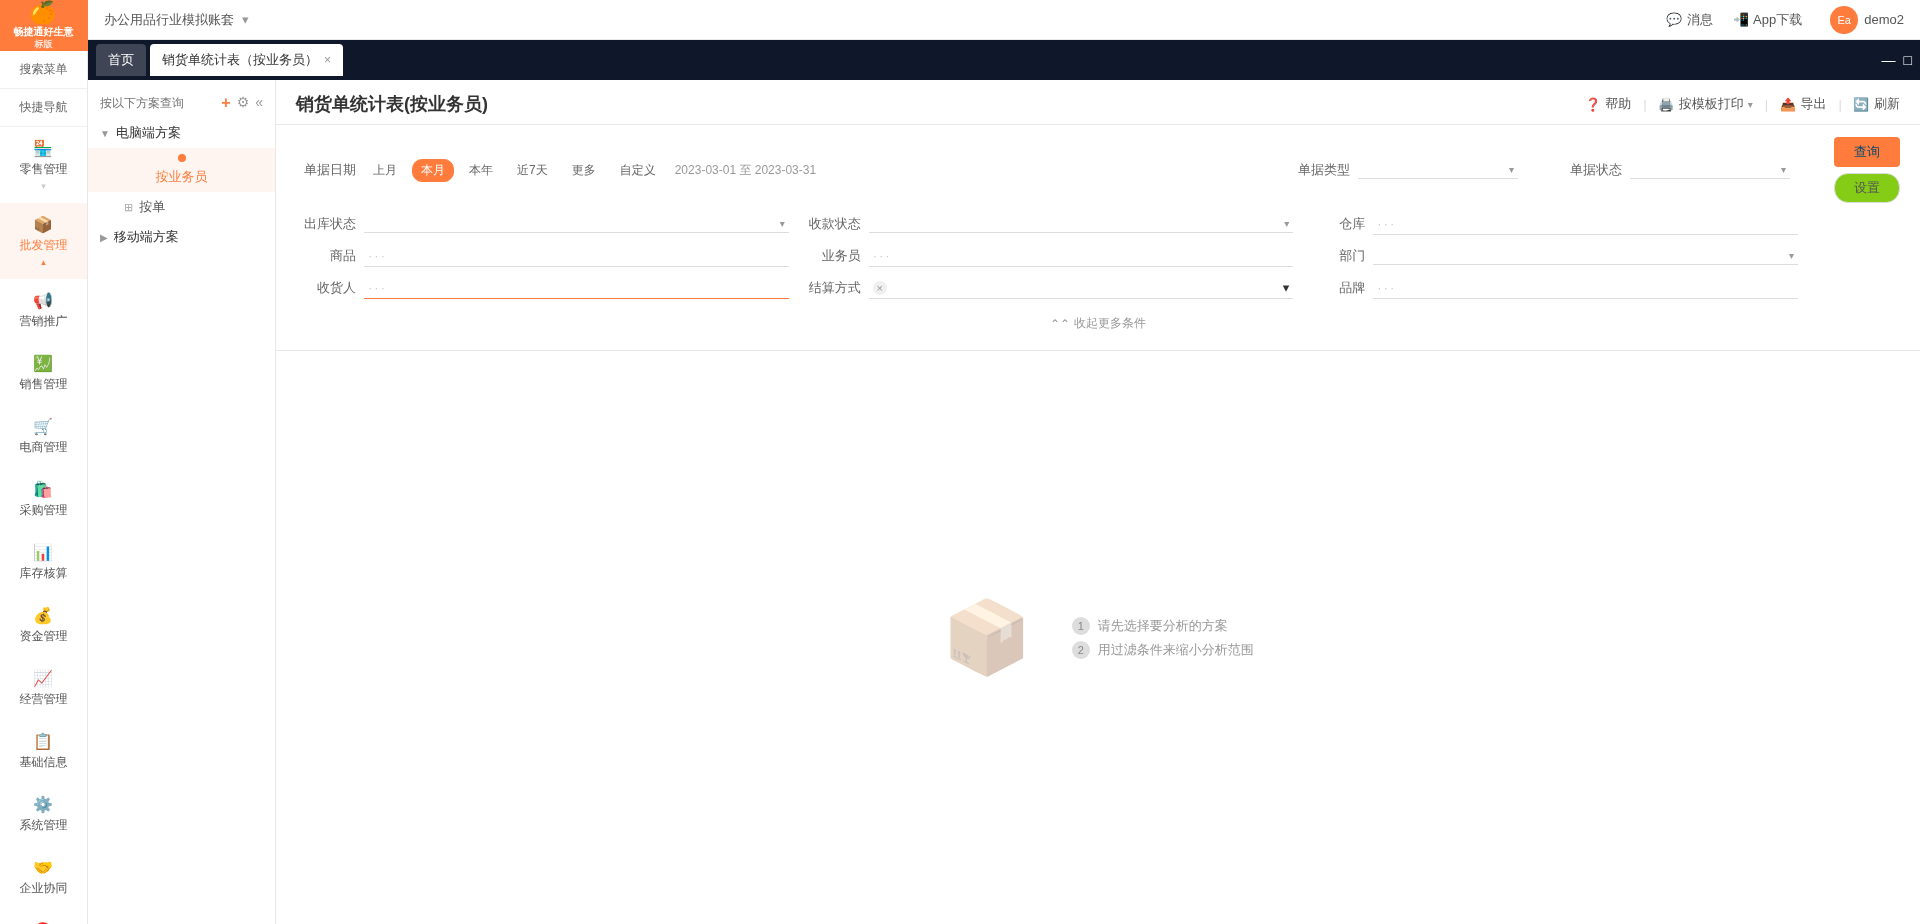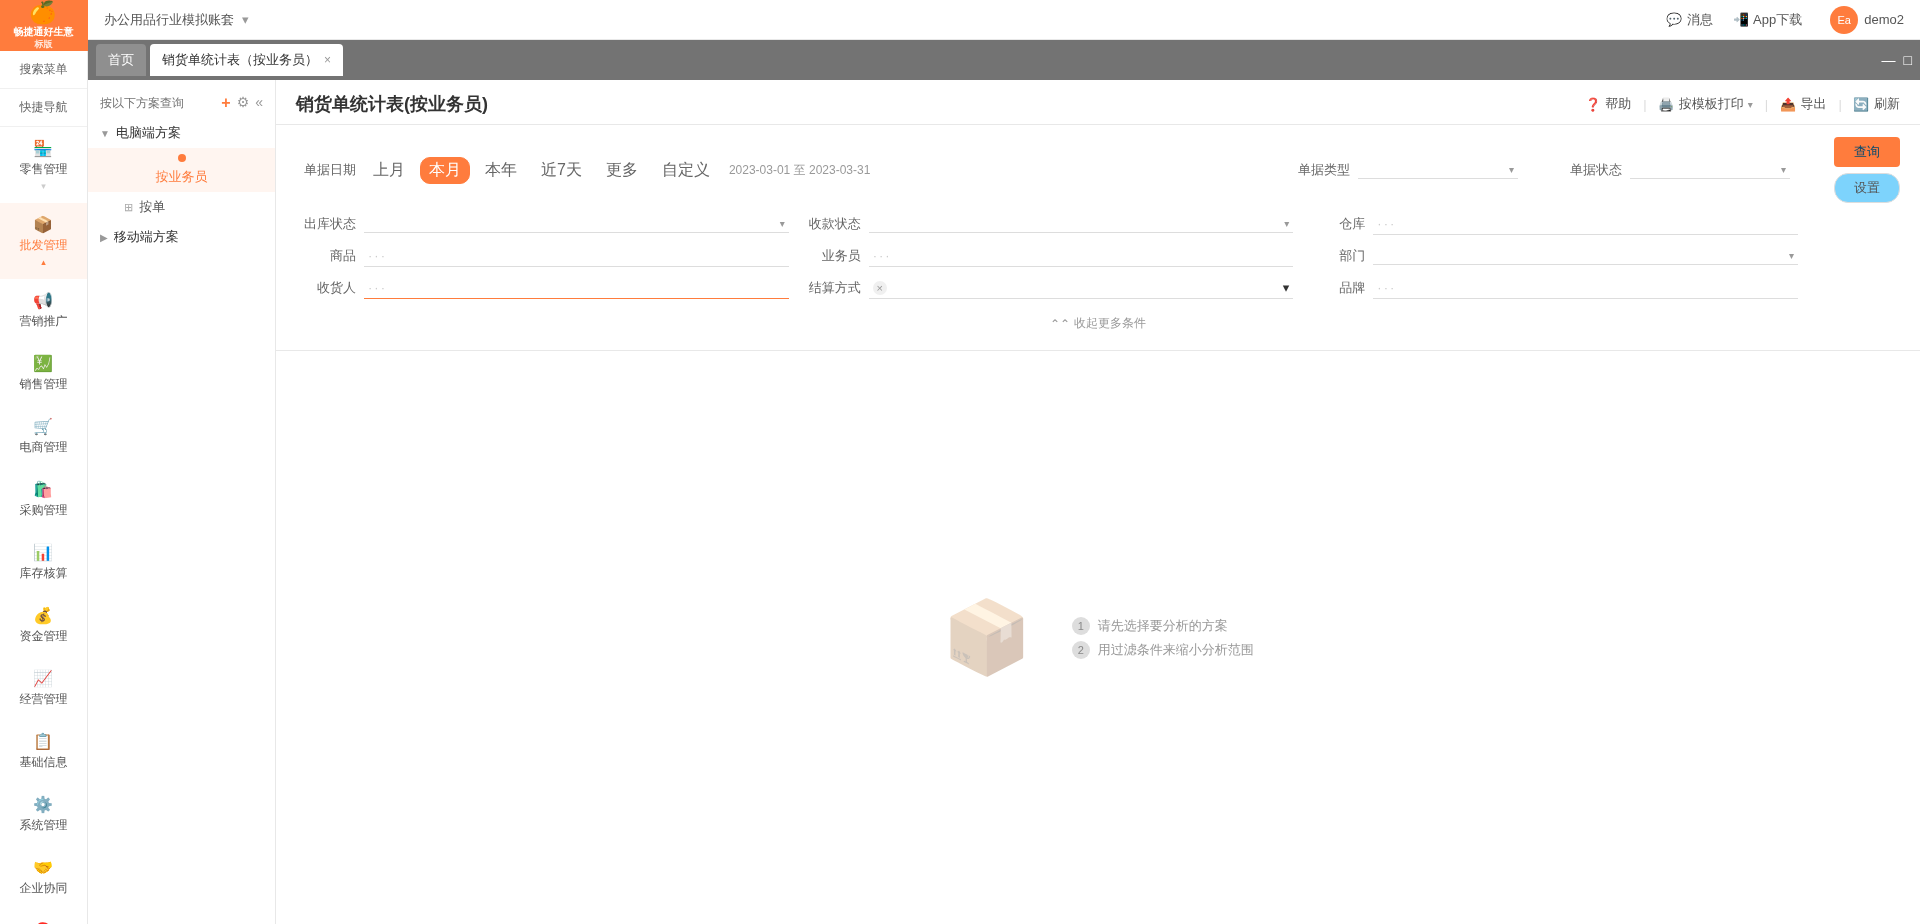--- a/index.html
+++ b/index.html
@@ -19,21 +19,21 @@
     .main-area { flex: 1; display: flex; flex-direction: column; overflow: hidden; }
 
     
     .top-bar { height: 40px; background: #fff; display: flex; align-items: center; justify-content: space-between; padding: 0 16px; border-bottom: 1px solid #e8e8e8; flex-shrink: 0; }
     .top-bar-left { display: flex; align-items: center; gap: 8px; font-size: 13px; color: #555; }
     .top-bar-right { display: flex; align-items: center; gap: 20px; font-size: 13px; color: #555; }
     .top-bar-right .icon-btn { display: flex; align-items: center; gap: 4px; cursor: pointer; color: #555; }
     .user-avatar { width: 28px; height: 28px; border-radius: 50%; background: #ff7c3d; display: flex; align-items: center; justify-content: center; color: #fff; font-size: 11px; overflow: hidden; }
 
     
-    .tab-bar { height: 40px; background: #737373; display: flex; align-items: center; padding: 0 8px; gap: 4px; flex-shrink: 0; }
+    .tab-bar { height: 40px; background: #0f172a; display: flex; align-items: center; padding: 0 8px; gap: 4px; flex-shrink: 0; }
     .tab-item { height: 32px; padding: 0 12px; border-radius: 4px 4px 0 0; display: flex; align-items: center; gap: 6px; font-size: 13px; cursor: pointer; color: rgba(255,255,255,0.85); }
     .tab-item.home { background: rgba(255,255,255,0.2); color: #fff; }
     .tab-item.active { background: #fff; color: #333; }
     .tab-item .tab-close { color: #999; font-size: 12px; cursor: pointer; }
     .tab-bar-actions { margin-left: auto; display: flex; align-items: center; gap: 8px; color: #fff; }
     .tab-bar-actions span { cursor: pointer; font-size: 16px; }
 
     
     .content-area { flex: 1; display: flex; overflow: hidden; background: #f0f2f5; }
 
@@ -59,35 +59,35 @@
     .page-actions .act-btn { display: flex; align-items: center; gap: 4px; cursor: pointer; color: #555; }
     .page-actions .separator { color: #ddd; }
     .export-btn { display: flex; align-items: center; gap: 2px; cursor: pointer; }
 
     
     .filter-area { background: #fff; padding: 12px 20px; border-bottom: 1px solid #e8e8e8; flex-shrink: 0; }
     .filter-row { display: flex; align-items: center; gap: 12px; margin-bottom: 10px; }
     .filter-row:last-child { margin-bottom: 0; }
     .filter-label { min-width: 60px; color: #666; font-size: 13px; text-align: right; flex-shrink: 0; }
     .date-control { display: flex; align-items: center; gap: 6px; }
-    .date-btn { padding: 2px 8px; border-radius: 3px; cursor: pointer; font-size: 16px; color: #666; border: 1px solid transparent; }
+    .date-btn { padding: 2px 8px; border-radius: 3px; cursor: pointer; font-size: 12px; color: #666; border: 1px solid transparent; }
     .date-btn.active { background: #ff7c3d; color: #fff; border-color: #ff7c3d; border-radius: 10px; }
     .date-range { color: #999; font-size: 12px; margin-left: 4px; }
     .select-control { display: flex; align-items: center; border-bottom: 1px solid #ddd; padding: 3px 4px; cursor: pointer; min-width: 160px; justify-content: space-between; }
     .select-control .placeholder { color: #ccc; font-size: 13px; }
     .select-control .arrow { color: #999; font-size: 10px; }
     .input-control { border-bottom: 1px solid #ddd; padding: 3px 4px; display: flex; align-items: center; justify-content: space-between; min-width: 160px; cursor: pointer; }
     .input-control .dots { color: #ccc; letter-spacing: 2px; }
     .input-active { border-bottom: 1px solid #ff7c3d; }
     .select-with-x { display: flex; align-items: center; border-bottom: 1px solid #ddd; padding: 3px 4px; min-width: 160px; }
     .select-with-x .x-btn { color: #999; font-size: 11px; cursor: pointer; background: #f0f0f0; border-radius: 50%; width: 14px; height: 14px; display: flex; align-items: center; justify-content: center; }
     .filter-col { display: flex; align-items: center; gap: 8px; flex: 1; }
     .collapse-btn { display: flex; align-items: center; justify-content: center; padding: 6px 0; cursor: pointer; color: #999; font-size: 12px; gap: 4px; }
     .btn-query { background: #ff7c3d; color: #0c4a6e; border: none; padding: 6px 20px; border-radius: 4px; cursor: pointer; font-size: 13px; }
-    .btn-settings { border: 1px solid #ddd; background: #7dd3fc; color: #555; padding: 5px 16px; border-radius: 14px; cursor: pointer; font-size: 13px; }
+    .btn-settings { border: 1px solid #ddd; background: #84cc16; color: #555; padding: 5px 16px; border-radius: 14px; cursor: pointer; font-size: 13px; }
 
     
     .empty-state { flex: 1; display: flex; flex-direction: column; align-items: center; justify-content: center; gap: 8px; background: #fff; }
     .empty-tips { display: flex; flex-direction: column; gap: 6px; }
     .empty-tip { display: flex; align-items: center; gap: 8px; color: #999; font-size: 13px; }
     .tip-num { width: 18px; height: 18px; border-radius: 50%; background: #ddd; display: flex; align-items: center; justify-content: center; font-size: 11px; color: #888; flex-shrink: 0; }
   </style>
 </head>
 <body>
 

